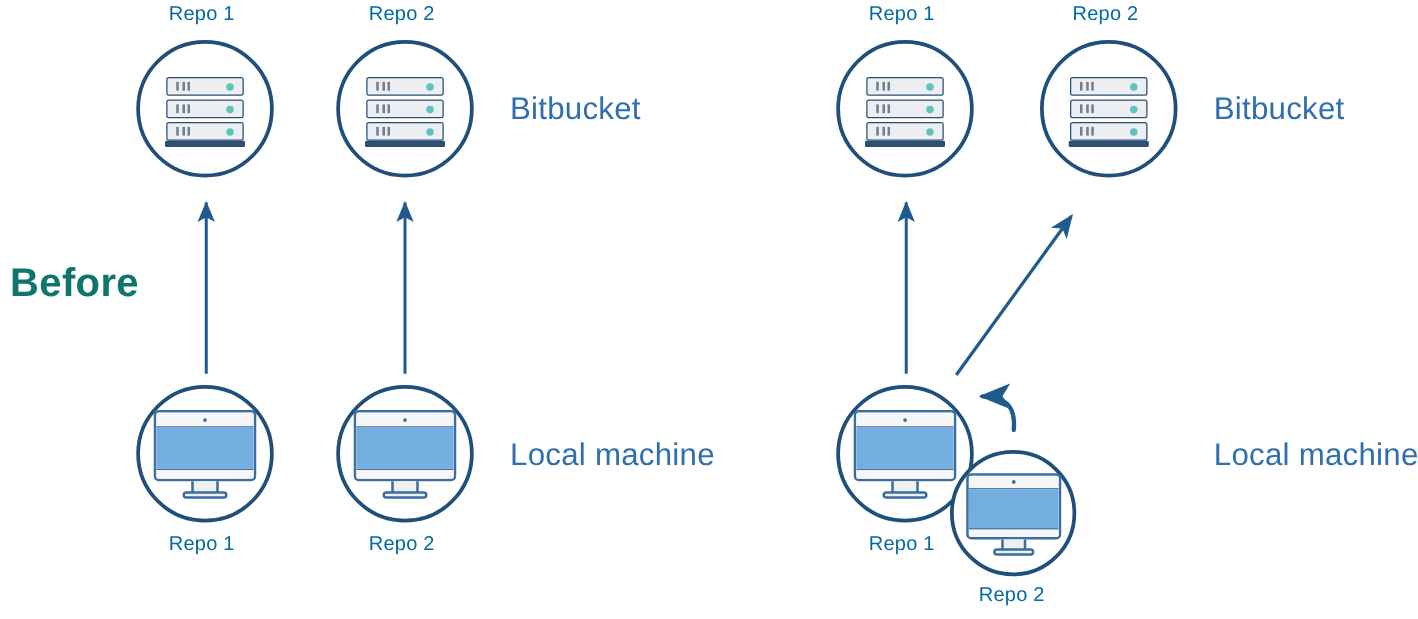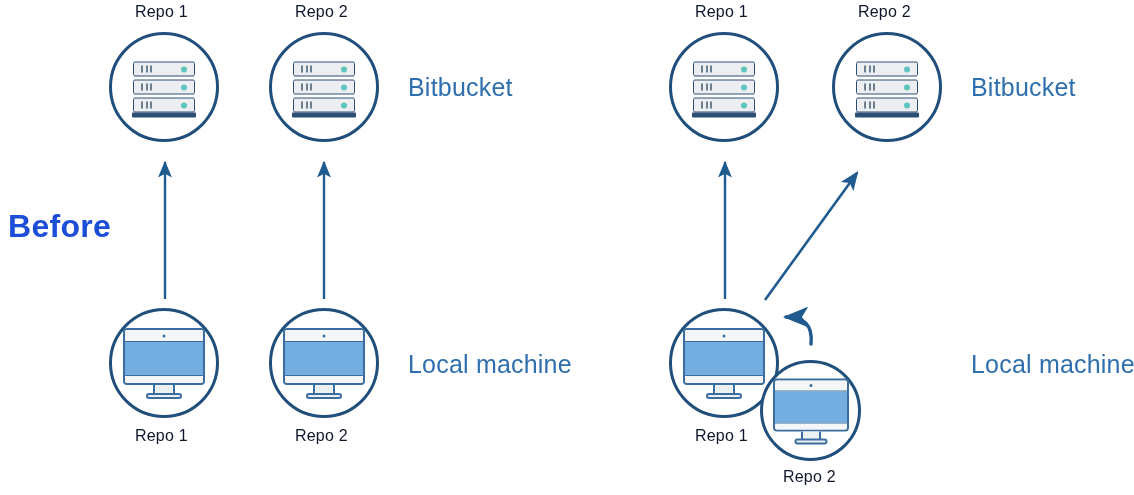--- a/index.html
+++ b/index.html
@@ -147,30 +147,30 @@
     border: 2px solid #3b6e9e;
     border-radius: 3px;
     box-sizing: border-box;
   }
 
   
   .node-label {
     position: absolute;
     font-size: 16px;
     font-weight: 400;
-    color: #0f172a;
+    color: #0369a1;
     white-space: nowrap;
     letter-spacing: 0.2px;
     z-index: 6;
   }
   .section-label {
     position: absolute;
     font-size: 32px;
     font-weight: bold;
-    color: #1d4ed8;
+    color: #0f766e;
     white-space: nowrap;
     letter-spacing: 0.3px;
   }
   .row-label {
     position: absolute;
     font-size: 25px;
     font-weight: 400;
     color: #2f6fad;
     white-space: nowrap;
     letter-spacing: 0.2px;

